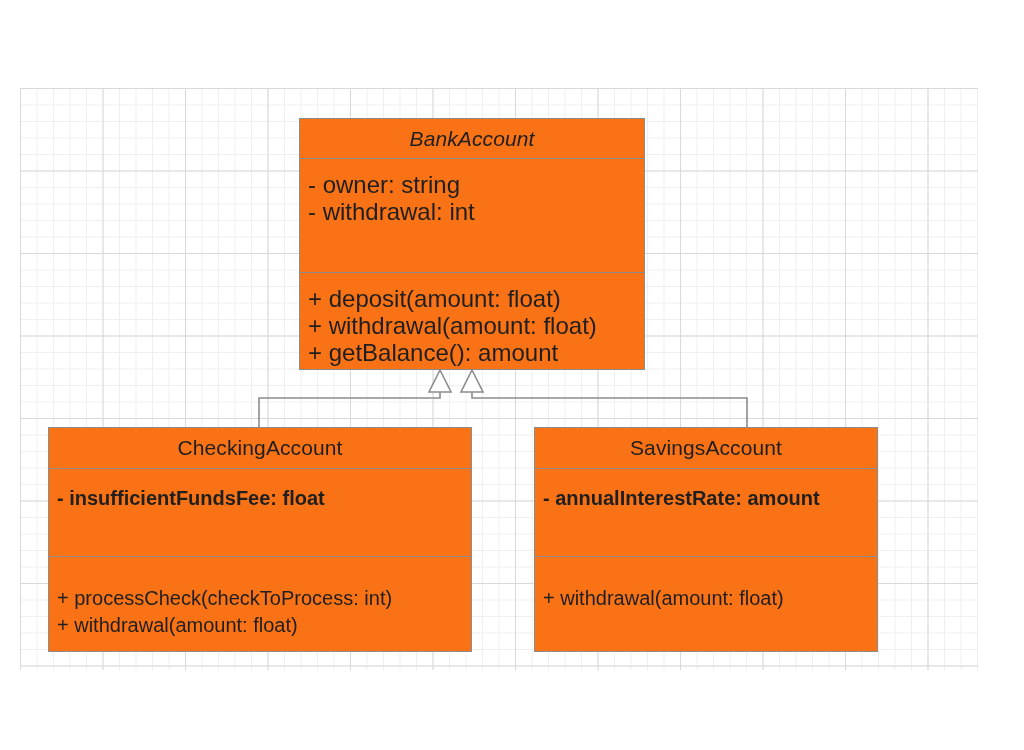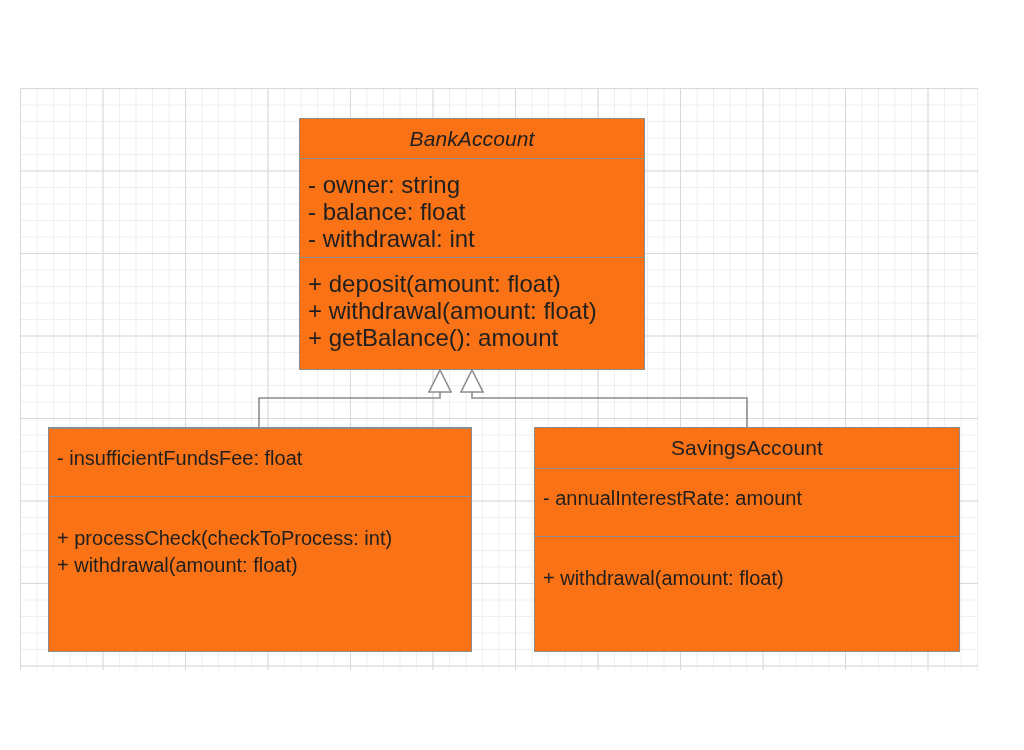--- a/index.html
+++ b/index.html
@@ -76,32 +76,32 @@
   }
   .uml-line {
     white-space: nowrap;
     color: #1f1f1f;
   }
 
   
   #class-bankaccount { left: 299px; top: 118px; width: 346px; height: 252px; }
   #class-bankaccount .uml-title { height: 39px; font-size: 21px; }
   #class-bankaccount .comp-attrs { height: 99px; padding: 12px 0 0 8px; }
-  #class-bankaccount .comp-ops { flex: 1; padding: 12px 0 0 8px; }
+  #class-bankaccount .comp-ops { flex: 1; padding: 12px 0 0 8px; margin-top: 15px; }
   #class-bankaccount .uml-line { font-size: 24px; line-height: 27px; }
 
   
   .subclass { top: 427px; height: 225px; }
   .subclass .uml-title { height: 40px; font-size: 21px; }
-  .subclass .comp-attrs { height: 68px; padding: 16px 0 0 8px; }
-  .subclass .comp-ops { flex: 1; padding: 28px 0 0 8px; }
+  .subclass .comp-attrs { height: 68px; padding: 16px 0 0 8px; font-weight: bold; }
+  .subclass .comp-ops { flex: 1; padding: 28px 0 0 8px; margin-top: 20px; }
   .subclass .uml-line { font-size: 20px; line-height: 27px; }
 
   #class-checkingaccount { left: 48px; width: 424px; }
-  #class-savingsaccount  { left: 534px; width: 426px; }
+  #class-savingsaccount  { left: 534px; width: 344px; }
 </style>
 </head>
 <body>
 
 <div id="canvas">
 
   <div id="grid"></div>
 
   <svg id="connectors" viewBox="0 0 1024 750" width="1024" height="750">
     <g stroke="#8c8c8c" stroke-width="1.6" fill="none">
@@ -113,32 +113,32 @@
 
     <polygon points="440,370 451,392 429,392" fill="#ffffff" stroke="#8c8c8c" stroke-width="1.6" stroke-linejoin="miter"></polygon>
     <polygon points="472,370 483,392 461,392" fill="#ffffff" stroke="#8c8c8c" stroke-width="1.6" stroke-linejoin="miter"></polygon>
   </svg>
 
   <div class="uml-class" id="class-bankaccount">
     <div class="uml-title abstract">BankAccount</div>
 
     <div class="uml-compartment comp-attrs">
       <div class="uml-line">- owner: string</div>
-      <div class="uml-line">- balance: float</div>
       <div class="uml-line">- withdrawal: int</div>
     </div>
 
     <div class="uml-compartment comp-ops">
       <div class="uml-line">+ deposit(amount: float)</div>
       <div class="uml-line">+ withdrawal(amount: float)</div>
       <div class="uml-line">+ getBalance(): amount</div>
     </div>
   </div>
 
   <div class="uml-class subclass" id="class-checkingaccount">
+    <div class="uml-title">CheckingAccount</div>
 
     <div class="uml-compartment comp-attrs">
       <div class="uml-line">- insufficientFundsFee: float</div>
     </div>
 
     <div class="uml-compartment comp-ops">
       <div class="uml-line">+ processCheck(checkToProcess: int)</div>
       <div class="uml-line">+ withdrawal(amount: float)</div>
     </div>
   </div>

